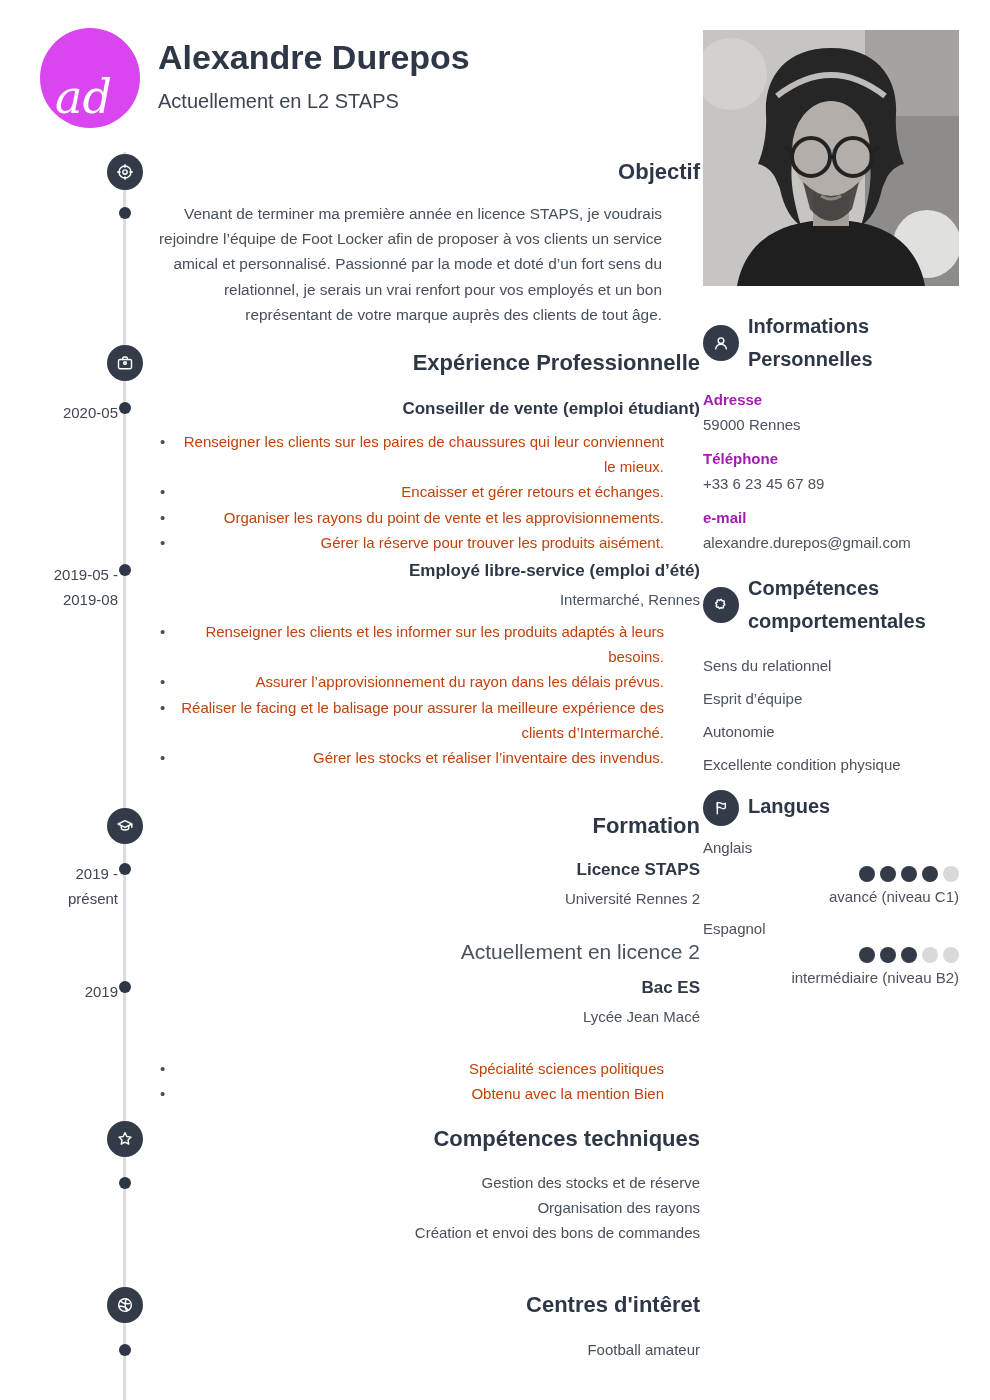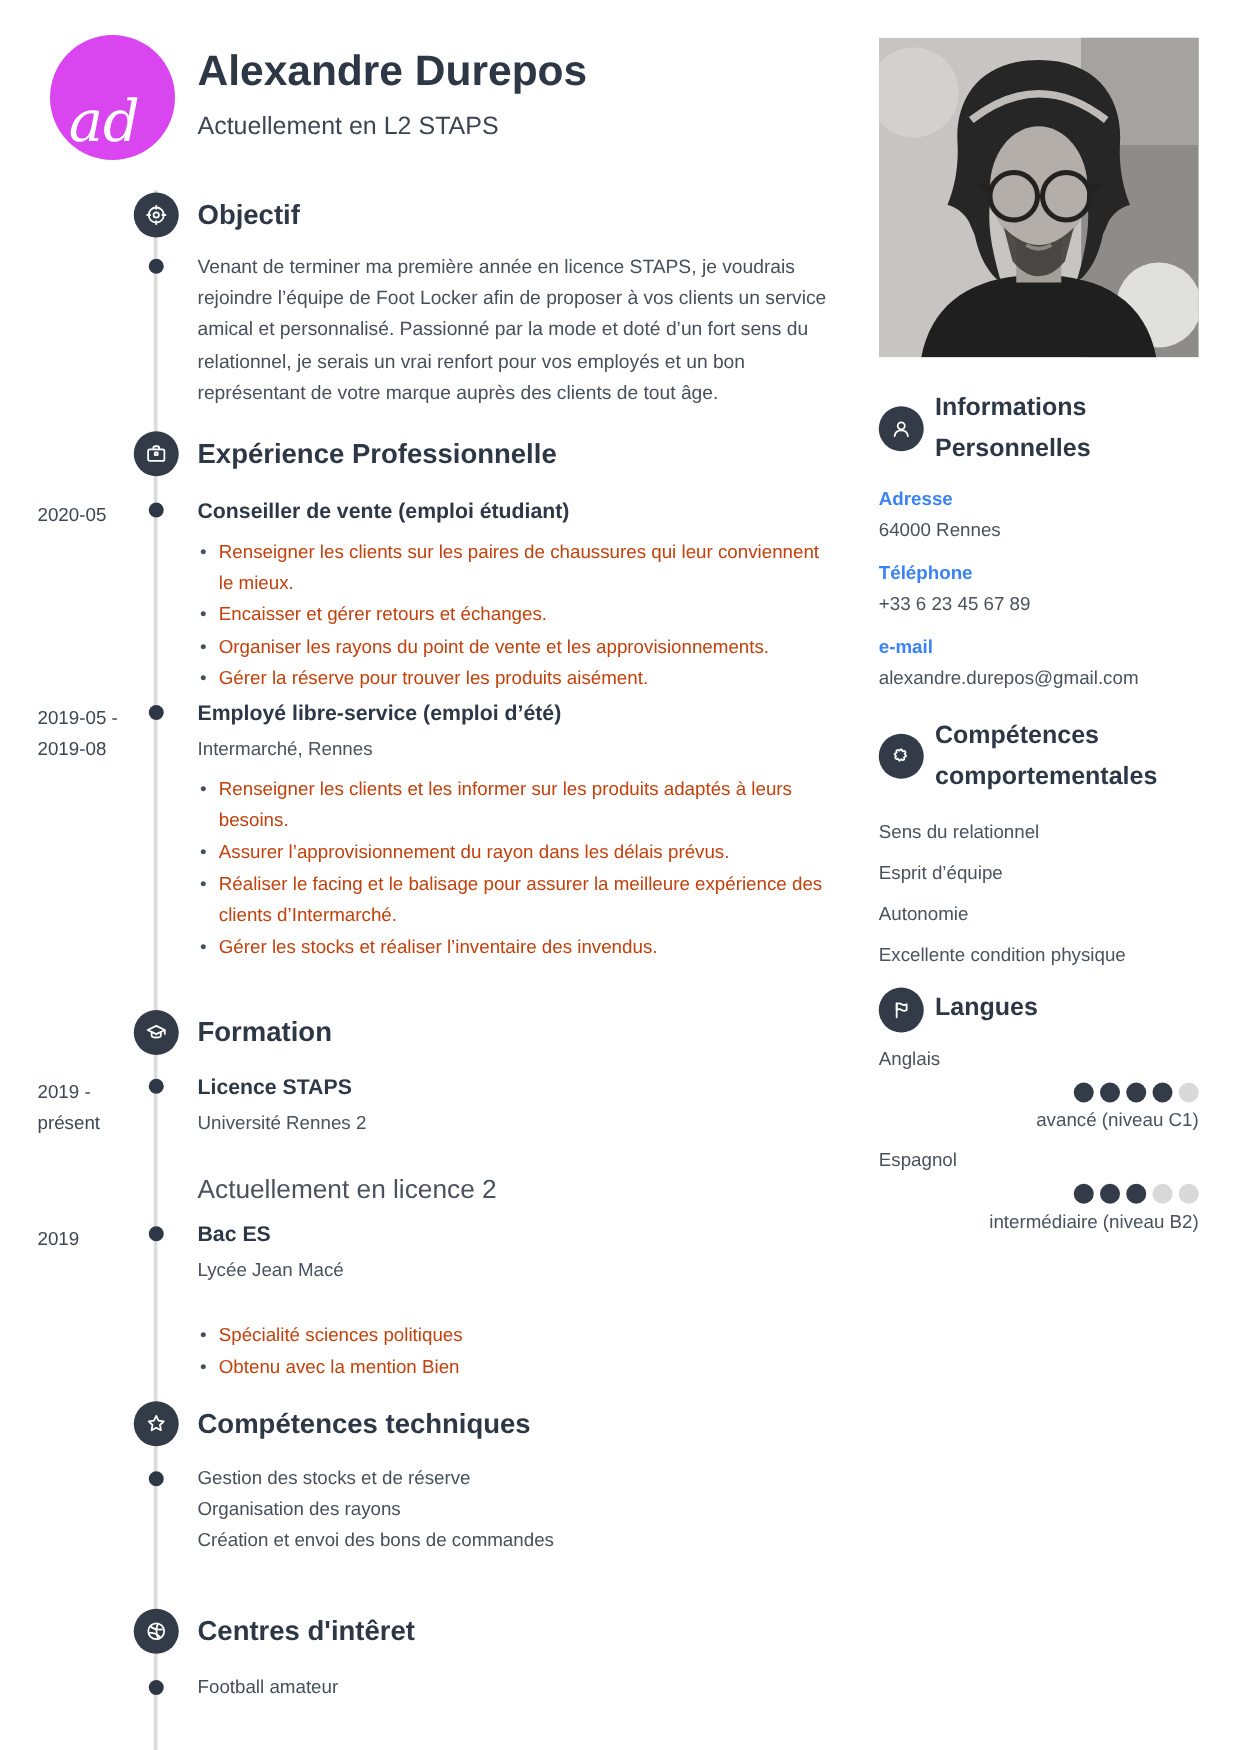--- a/index.html
+++ b/index.html
@@ -12,21 +12,21 @@
   
   .avatar { position:absolute; left:40px; top:28px; width:100px; height:100px; border-radius:50%; background:#d946ef; }
   .avatar .mono { position:absolute; left:15px; top:42px; font-family:"DejaVu Serif", serif; font-style:italic; font-size:46px; color:#ffffff; }
   .name { position:absolute; left:158px; top:38px; font-size:34px; font-weight:bold; color:#2d3746; }
   .subtitle { position:absolute; left:158px; top:90px; font-size:20px; color:#3d4552; }
 
   .photo { position:absolute; left:703px; top:30px; width:256px; height:256px; overflow:hidden; }
   .photo svg { display:block; }
 
   
-  .sec { position:absolute; left:0; width:700px; }
+  .sec { position:absolute; left:0; width:700px;text-align:right; }
   .cicon { position:absolute; width:36px; height:36px; border-radius:50%; background:#333b49;
            display:flex; align-items:center; justify-content:center; }
   .sec > .cicon { left:107px; top:4px; }
   .sec h2 { margin:0 0 0 158px; padding-top:8px; font-size:22px; line-height:28px; font-weight:bold; color:#2d3746; }
 
   .para { position:relative; margin:15px 0 0 158px; width:504px; font-size:15.4px; line-height:25.2px; color:#474f5a; }
   .tdot { position:absolute; left:-39px; width:12px; height:12px; border-radius:50%; background:#2d3746; }
 
   .entries { margin-top:20px; }
   .entry { position:relative; margin-left:158px; }
@@ -46,21 +46,21 @@
   .plist .tdot { top:7px; }
 
   
   .rsec { position:absolute; left:703px; width:256px; }
   .rhead { position:relative; }
   .rhead .cicon { left:0; }
   .rhead h2 { margin:0 0 0 45px; font-size:20px; line-height:33px; font-weight:bold; color:#2d3746; }
 
   .fields { margin-top:13px; }
   .field { margin-bottom:12px; }
-  .flabel { font-size:15px; line-height:22px; font-weight:bold; color:#3b82f6; margin-bottom:3px; }
+  .flabel { font-size:15px; line-height:22px; font-weight:bold; color:#a21caf; margin-bottom:3px; }
   .fvalue { font-size:15px; line-height:22px; color:#4a525d; }
 
   .slist { margin-top:11px; }
   .slist .row { font-size:15px; line-height:33px; color:#4a525d; }
 
   .langs { margin-top:14px; }
   .lang { margin-bottom:11px; }
   .lang .lname { font-size:15px; line-height:22px; color:#4a525d; }
   .dots { display:flex; justify-content:flex-end; gap:5px; margin-top:7px; }
   .dot { width:16px; height:16px; border-radius:50%; background:#d9d9d9; }
@@ -237,21 +237,21 @@
         <svg width="20" height="20" viewBox="0 0 24 24">
           <circle cx="12" cy="9.2" r="3.4"></circle>
           <path d="M5.6 19c.6-3.6 3.2-5.4 6.4-5.4s5.8 1.8 6.4 5.4"></path>
         </svg>
       </span>
       <h2><span>Informations</span><br><span>Personnelles</span></h2>
     </div>
     <div class="fields">
       <div class="field">
         <div class="flabel">Adresse</div>
-        <div class="fvalue">64000 Rennes</div>
+        <div class="fvalue">59000 Rennes</div>
       </div>
       <div class="field">
         <div class="flabel">Téléphone</div>
         <div class="fvalue">+33 6 23 45 67 89</div>
       </div>
       <div class="field">
         <div class="flabel">e-mail</div>
         <div class="fvalue">alexandre.durepos@gmail.com</div>
       </div>
     </div>

